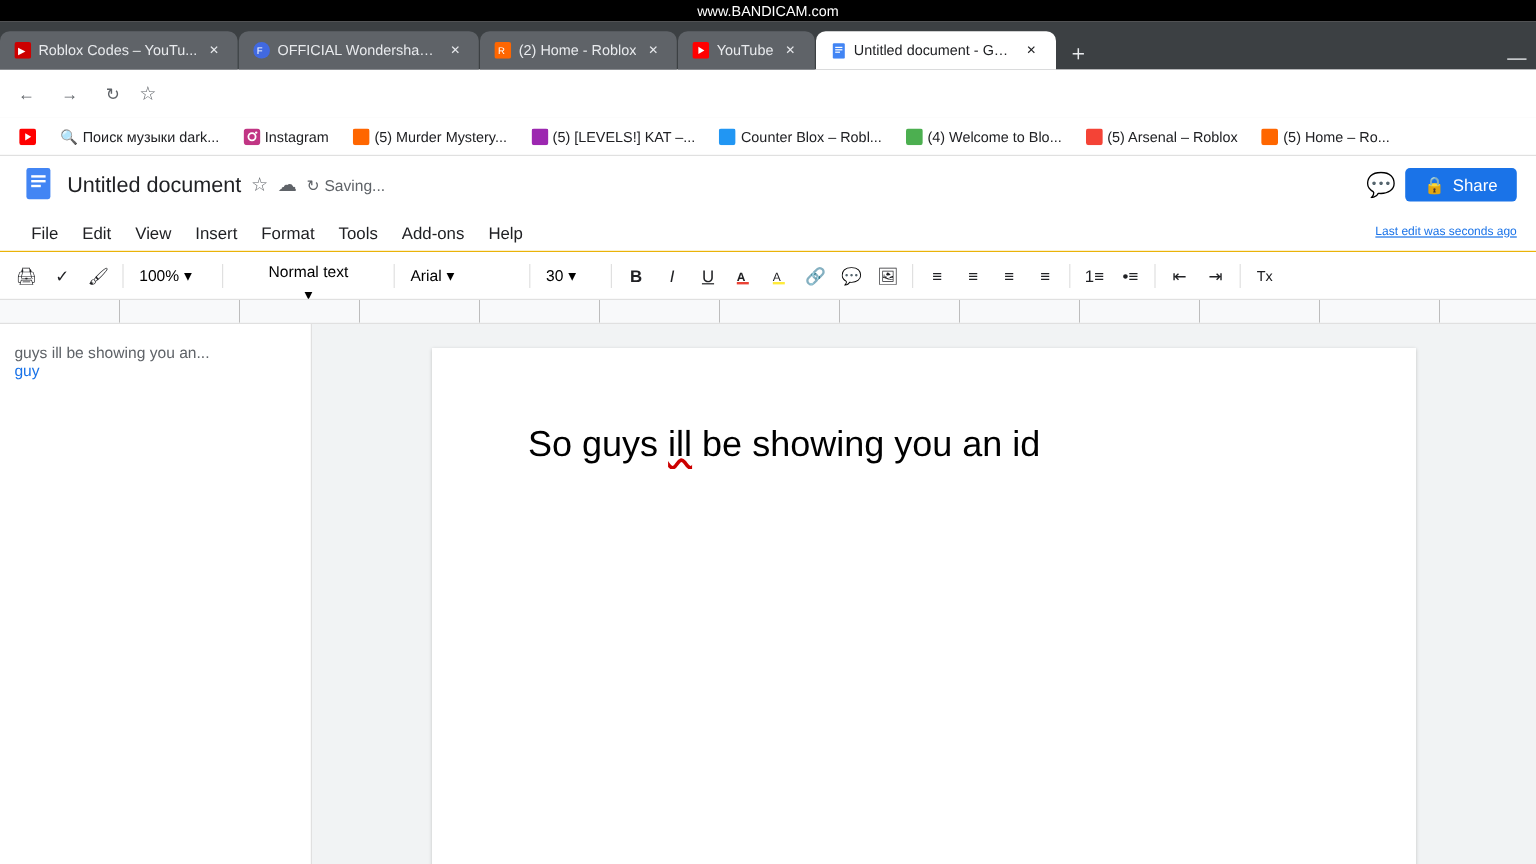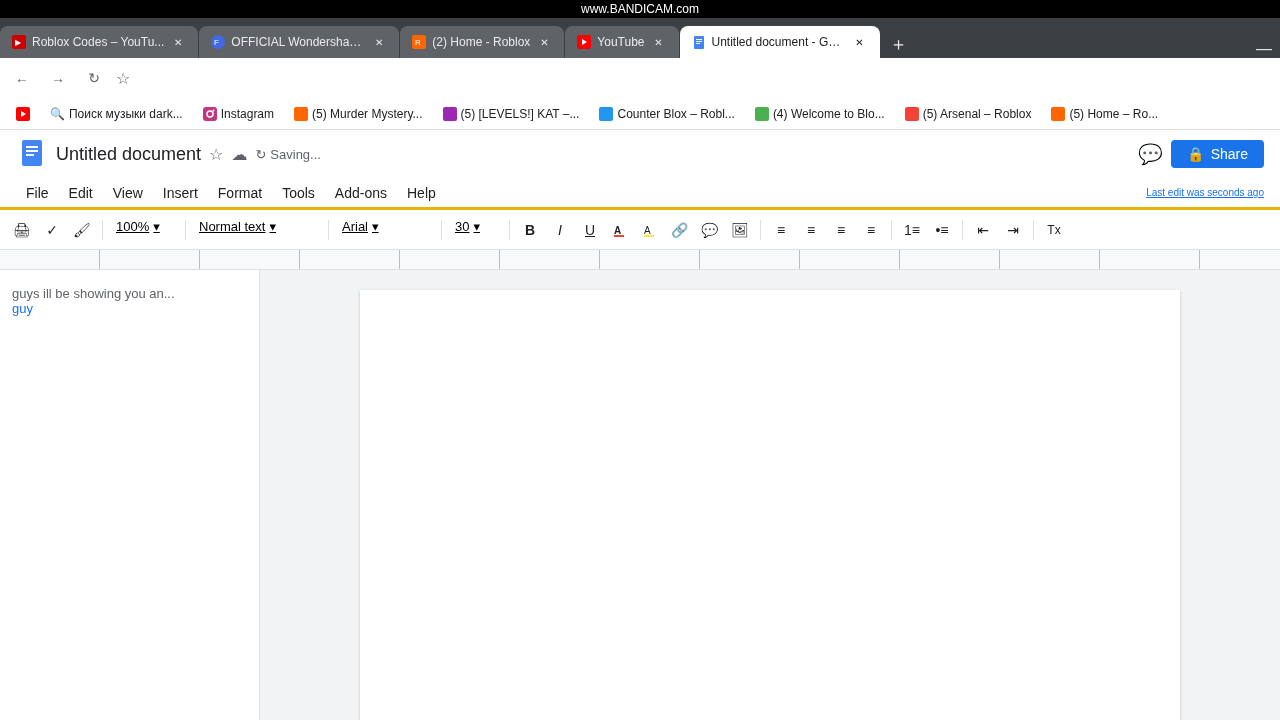--- a/index.html
+++ b/index.html
@@ -33,31 +33,31 @@
     
     .docs-header { display: flex; align-items: center; padding: 4px 16px; height: 48px; gap: 8px; }
     .docs-title { font-size: 18px; color: #202124; font-weight: 400; }
     .docs-title-icons { display: flex; gap: 8px; align-items: center; color: #5f6368; font-size: 16px; }
     .docs-saving { color: #5f6368; font-size: 13px; display: flex; align-items: center; gap: 4px; }
     .docs-header-right { margin-left: auto; display: flex; align-items: center; gap: 8px; }
     .comment-btn { color: #5f6368; font-size: 20px; cursor: pointer; }
     .share-btn { background: #1a73e8; color: #fff; border: none; border-radius: 4px; padding: 6px 16px; font-size: 14px; font-weight: 500; cursor: pointer; display: flex; align-items: center; gap: 6px; }
 
     
-    .menu-bar { display: flex; align-items: center; padding: 0 16px; height: 32px; gap: 0; border-bottom: 3px solid #eab308; }
+    .menu-bar { display: flex; align-items: center; padding: 0 16px; height: 32px; gap: 0; border-bottom: 1px solid #eab308; }
     .menu-item { padding: 4px 10px; font-size: 14px; color: #202124; cursor: pointer; border-radius: 4px; }
     .last-edit { margin-left: auto; font-size: 10px; color: #1a73e8; cursor: pointer; text-decoration: underline; }
 
     
     .toolbar { display: flex; align-items: center; padding: 2px 8px; height: 40px; border-bottom: 1px solid #e0e0e0; gap: 2px; overflow: hidden; }
     .toolbar-btn { width: 28px; height: 28px; display: flex; align-items: center; justify-content: center; border-radius: 4px; cursor: pointer; color: #202124; font-size: 14px; border: none; background: none; }
     .toolbar-separator { width: 1px; height: 20px; background: #e0e0e0; margin: 0 4px; }
-    .toolbar-dropdown { display: flex; align-items: flex-start; border: 1px solid transparent; border-radius: 4px; padding: 2px 6px; cursor: pointer; font-size: 13px; gap: 4px; height: 28px; text-decoration: underline; }
+    .toolbar-dropdown { display: flex; align-items: center; border: 1px solid transparent; border-radius: 4px; padding: 2px 6px; cursor: pointer; font-size: 13px; gap: 4px; height: 28px; }
     .toolbar-zoom { width: 70px; }
-    .toolbar-style { width: 130px; }
+    .toolbar-style { width: 130px; flex-direction: column; }
     .toolbar-font { width: 100px; }
     .toolbar-size { width: 55px; }
     .toolbar-icon-bold { font-weight: bold; }
     .toolbar-icon-italic { font-style: italic; }
 
     
     .ruler { height: 20px; background: #f8f9fa; border-bottom: 1px solid #e0e0e0; position: relative; display: flex; align-items: center; overflow: hidden; }
     .ruler-content { width: 100%; height: 100%; background: repeating-linear-gradient(90deg, transparent, transparent 99px, #bdbdbd 99px, #bdbdbd 100px); position: relative; }
 
     
@@ -344,21 +344,21 @@
   <div class="main-content">
 
     <div class="sidebar">
       <p class="sidebar-text">guys ill be showing you an...</p>
       <p class="sidebar-text-blue" style="cursor:pointer">guy</p>
     </div>
 
     <div class="doc-area">
       <div class="doc-page">
         <div class="doc-text">
-          <br>
+          <span>So guys <span class="squiggly">ill</span> be showing you an id</span><br>
         </div>
       </div>
 
     </div>
 
   </div>
 
 </div>
 
 </body></html>

